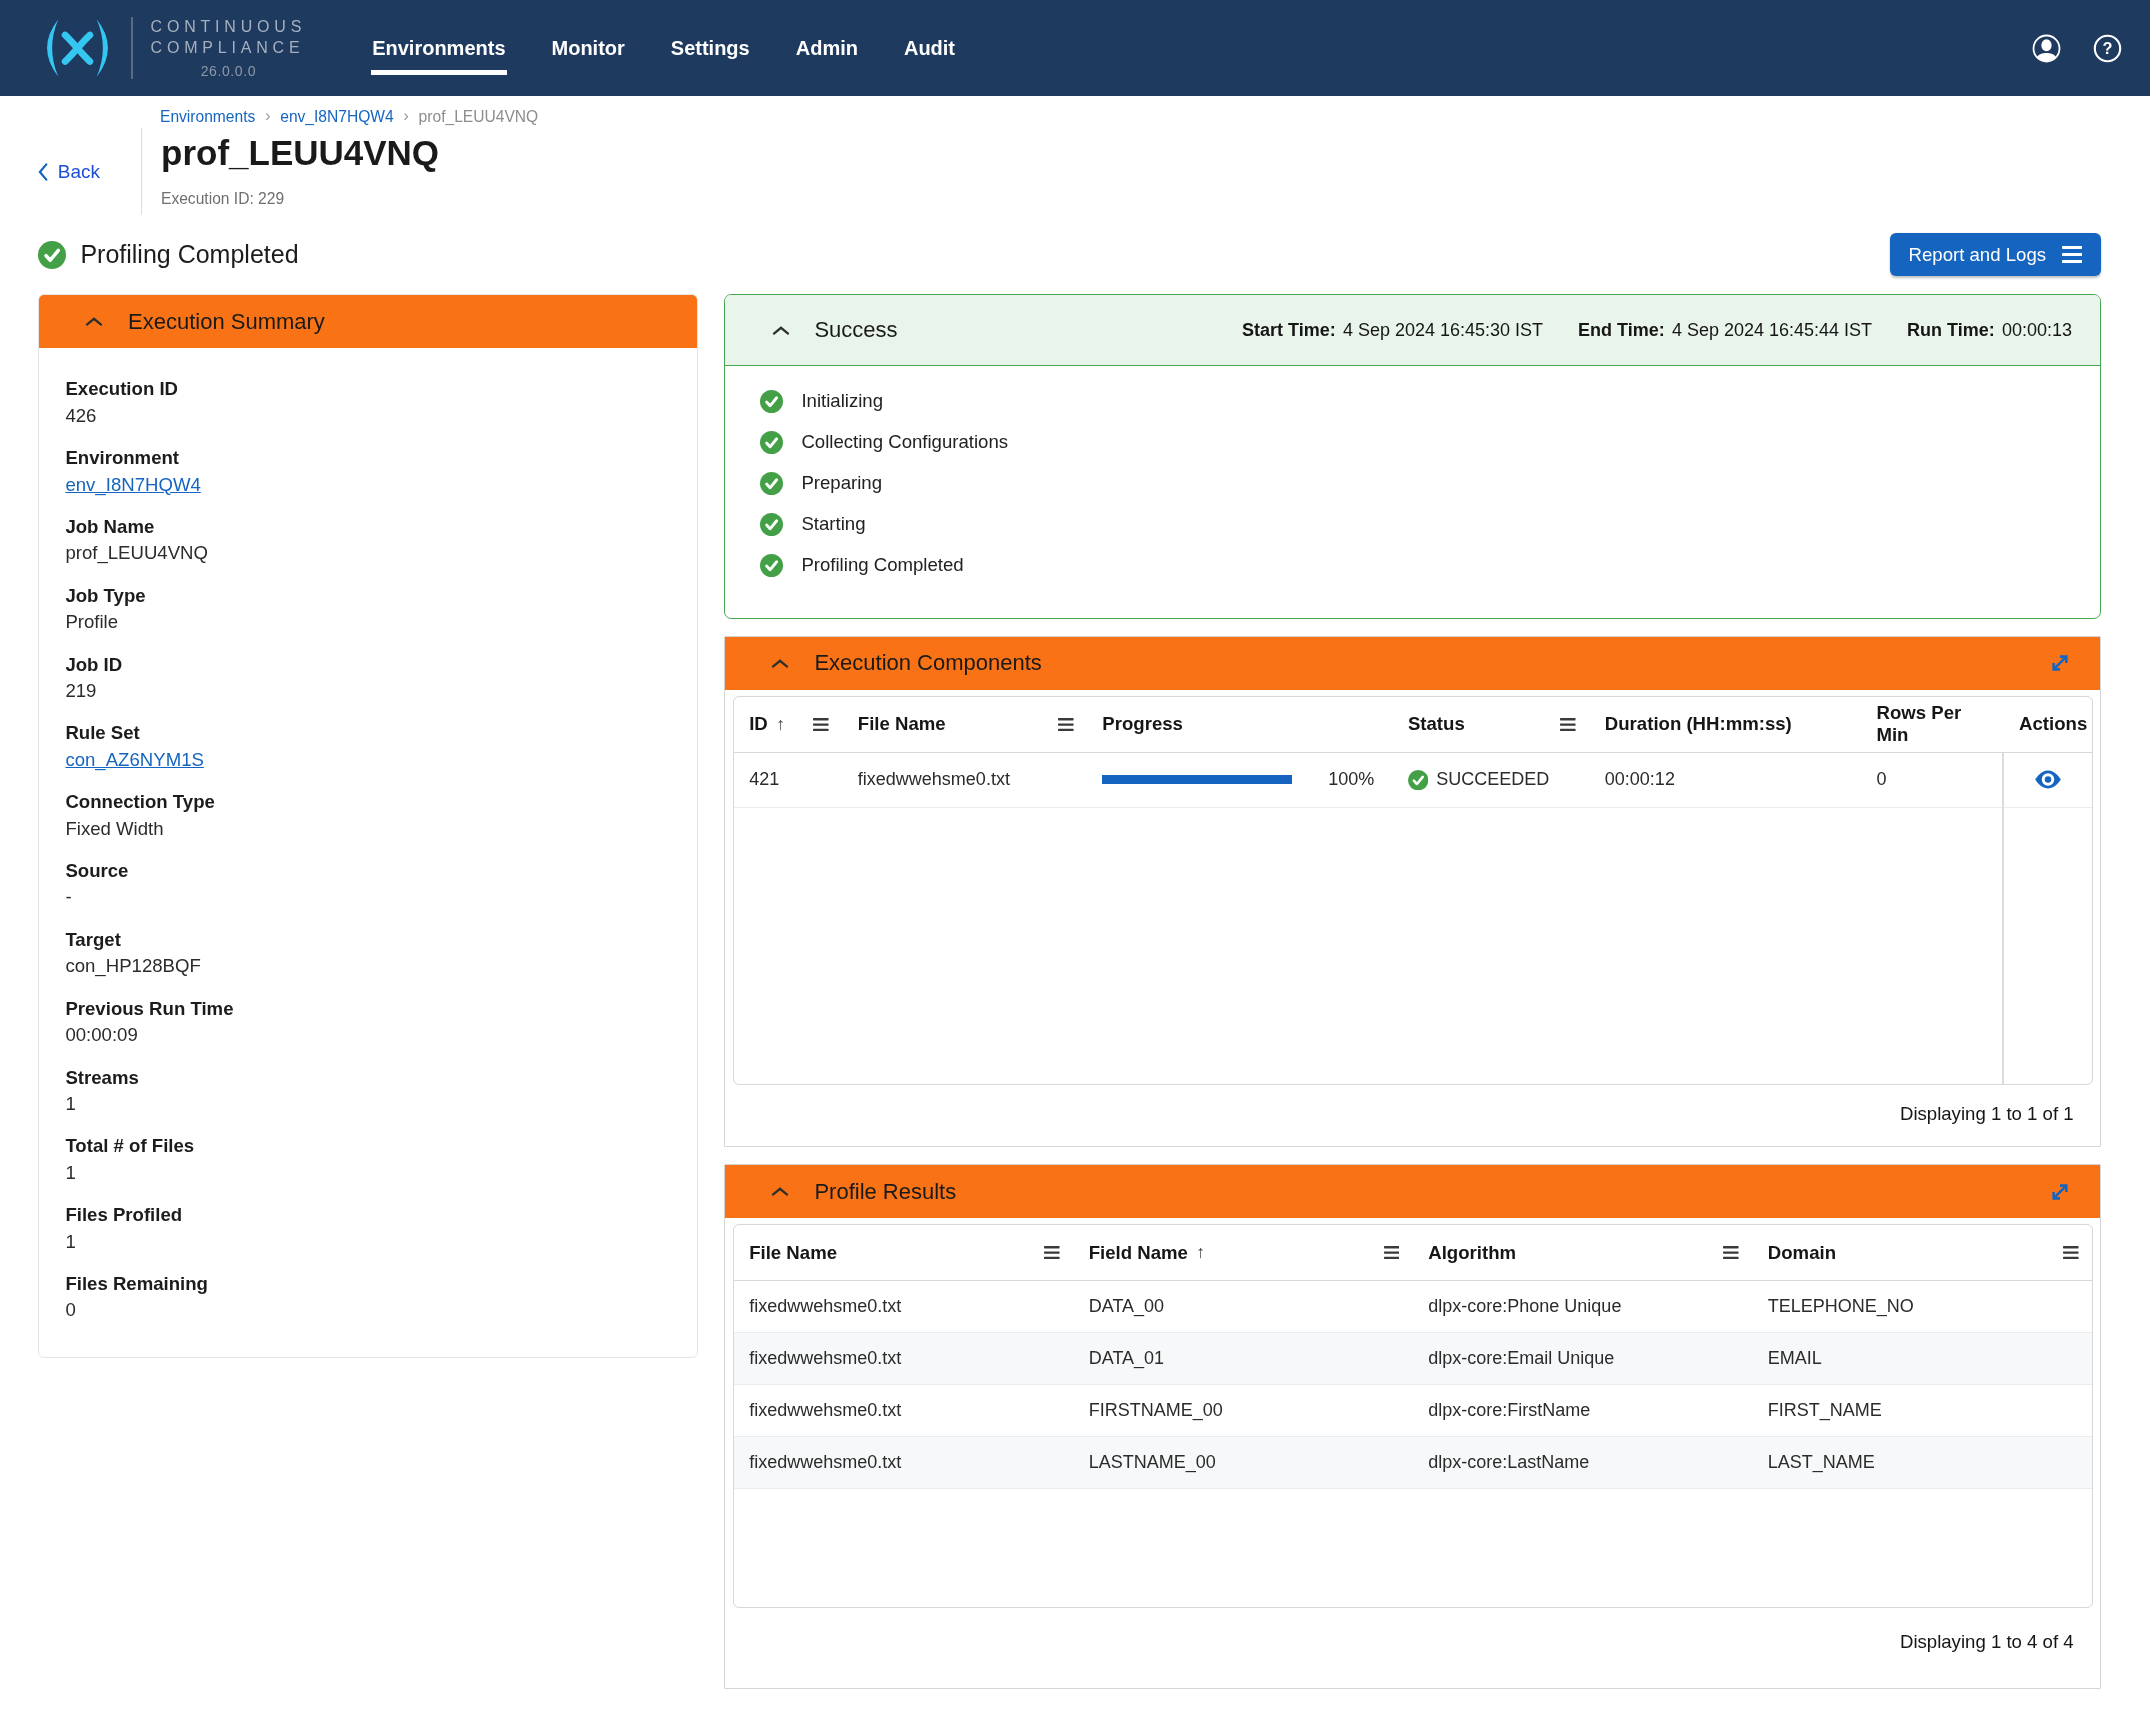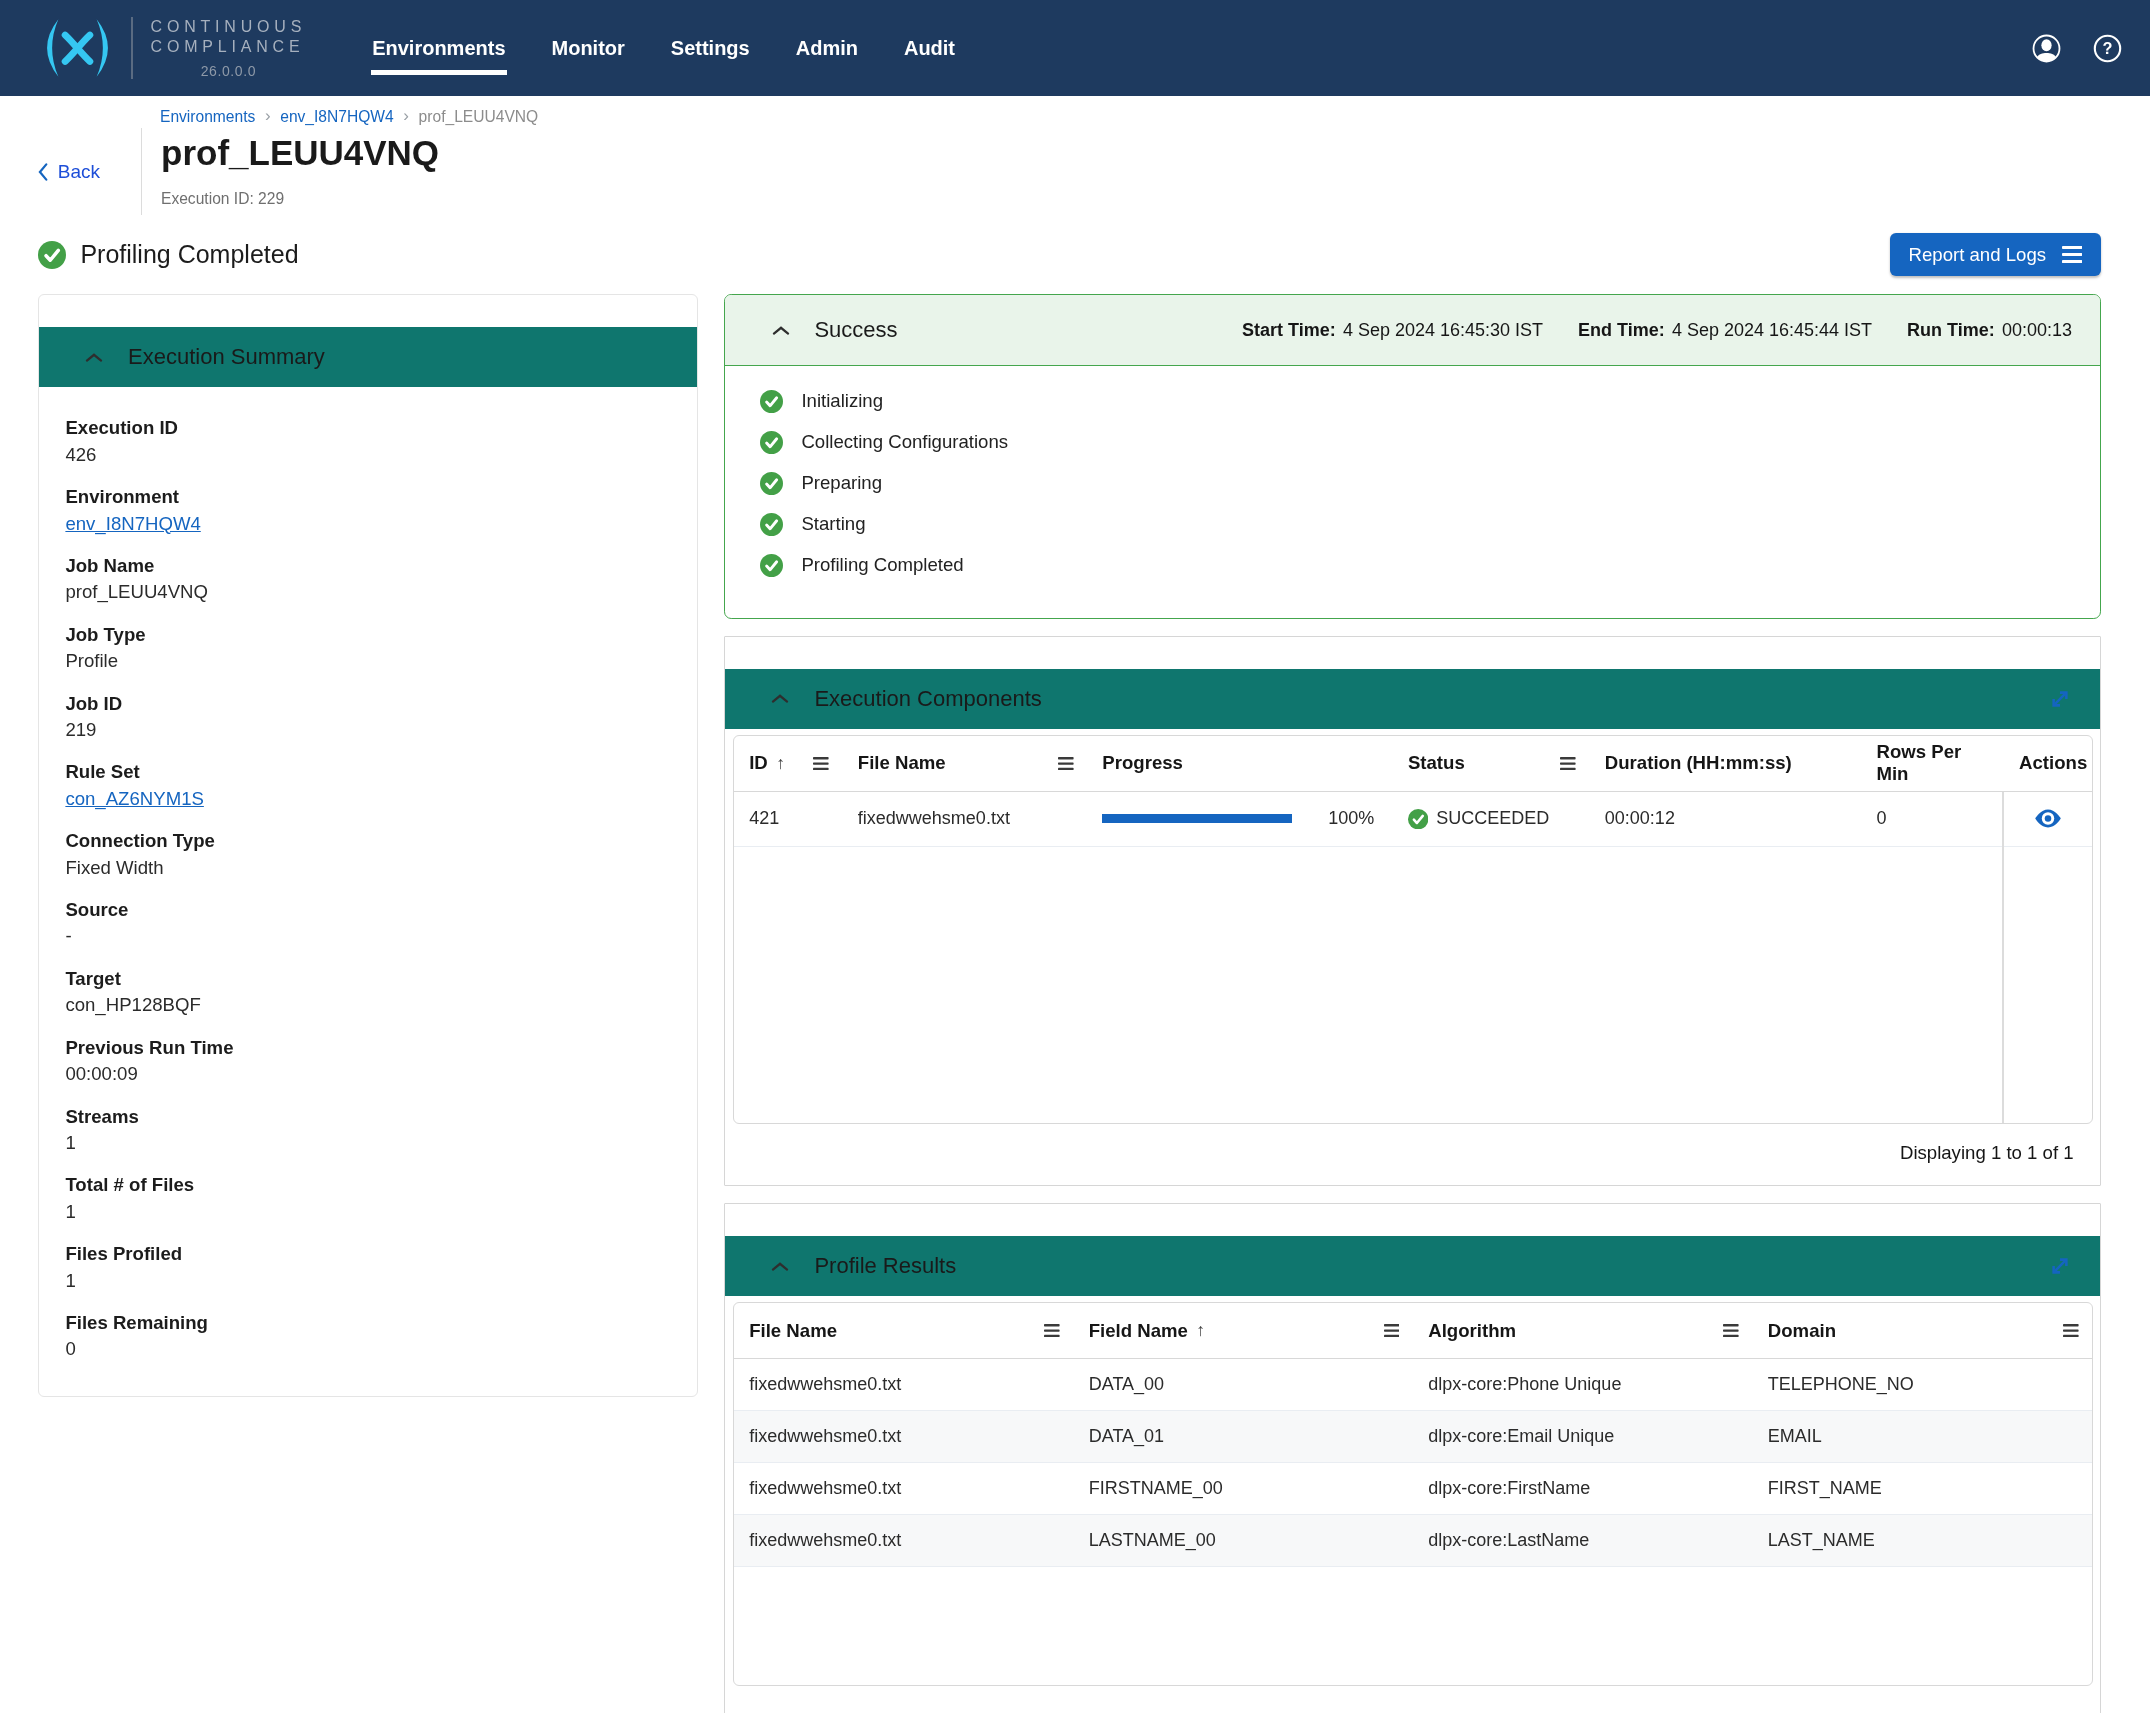--- a/index.html
+++ b/index.html
@@ -2,21 +2,21 @@
 <html style="font-size:9.6px"><head>
 <meta charset="utf-8">
 <style>
   html,body{margin:0;padding:0;background:#fff;}
   *{box-sizing:border-box;}
   .page{width:2151px;height:1714px;background:#fff;position:relative;overflow:hidden;
         font-family:"Liberation Sans", sans-serif;color:#1c1c1c;}
 
   
   .navbar{height:96px;background:#1E3A5F;display:flex;align-items:center;padding:0 29px 0 38px;}
-  .logo-wrap{display:flex;}
+  .logo-wrap{display:flex;align-items:center;}
   .logo-mark{width:79px;height:62px;}
   .logo-divider{width:1.2px;height:62px;background:#5A6B82;margin:0 18px 0 14.4px;}
   .logo-text-l{font-size:16px;letter-spacing:4.8px;color:#A6B0BE;line-height:20.4px;font-weight:500;}
   .logo-version{font-size:14px;color:#8E99A8;text-align:center;margin-top:4.8px;letter-spacing:0.6px;}
   .nav-items{display:flex;gap:46px;margin-left:66px;align-items:center;}
   .nav-item{color:#fff;font-size:20px;font-weight:700;position:relative;cursor:pointer;white-space:nowrap;}
   .nav-item.active::after{content:"";position:absolute;left:-1.2px;right:-1.2px;bottom:-15.6px;height:5.4px;background:#fff;}
   .nav-icons{margin-left:auto;display:flex;gap:32px;align-items:center;}
   .nav-icon{width:29px;height:29px;cursor:pointer;}
 
@@ -34,21 +34,21 @@
   
   .status-row{display:flex;align-items:center;margin:18px 50px 0 38px;}
   .status-left{display:flex;align-items:center;gap:14.4px;}
   .status-text{font-size:25px;font-weight:500;color:#1C1C1C;}
   .report-btn{margin-left:auto;background:#1565C0;color:#fff;border:none;border-radius:6px;height:43px;
               padding:0 19px;display:flex;align-items:center;gap:15.6px;font-size:18.6px;cursor:pointer;
               font-family:"Liberation Sans", sans-serif;box-shadow:0 1.2px 2.4px rgba(0,0,0,.25);}
 
   
   .main{display:flex;align-items:flex-start;gap:26.4px;margin:18px 50px 0 38px;}
-  .panel-hd{background:#0f766e;height:60px;display:flex;align-items:center;gap:25px;padding:0 26.4px 0 46px;margin-top:32px;}
+  .panel-hd{background:#f97316;height:53px;display:flex;align-items:center;gap:25px;padding:0 26.4px 0 46px;}
   .panel-title{font-size:22px;font-weight:500;color:#1A1A1A;}
   .caret-btn{background:none;border:none;padding:0;cursor:pointer;display:flex;align-items:center;}
   .expand-btn{background:none;border:none;padding:0;cursor:pointer;margin-left:auto;display:flex;align-items:center;}
 
   
   .left-panel{width:660px;border:0.6px solid #E5E5E5;border-radius:6px;overflow:hidden;background:#fff;flex:none;}
   .left-body{padding:28px 26.4px 17px;}
   .field{margin-bottom:16px;}
   .f-label{font-size:18.6px;font-weight:700;color:#1C1C1C;line-height:26.4px;}
   .f-value{font-size:18.6px;color:#2B2B2B;line-height:26.4px;}

